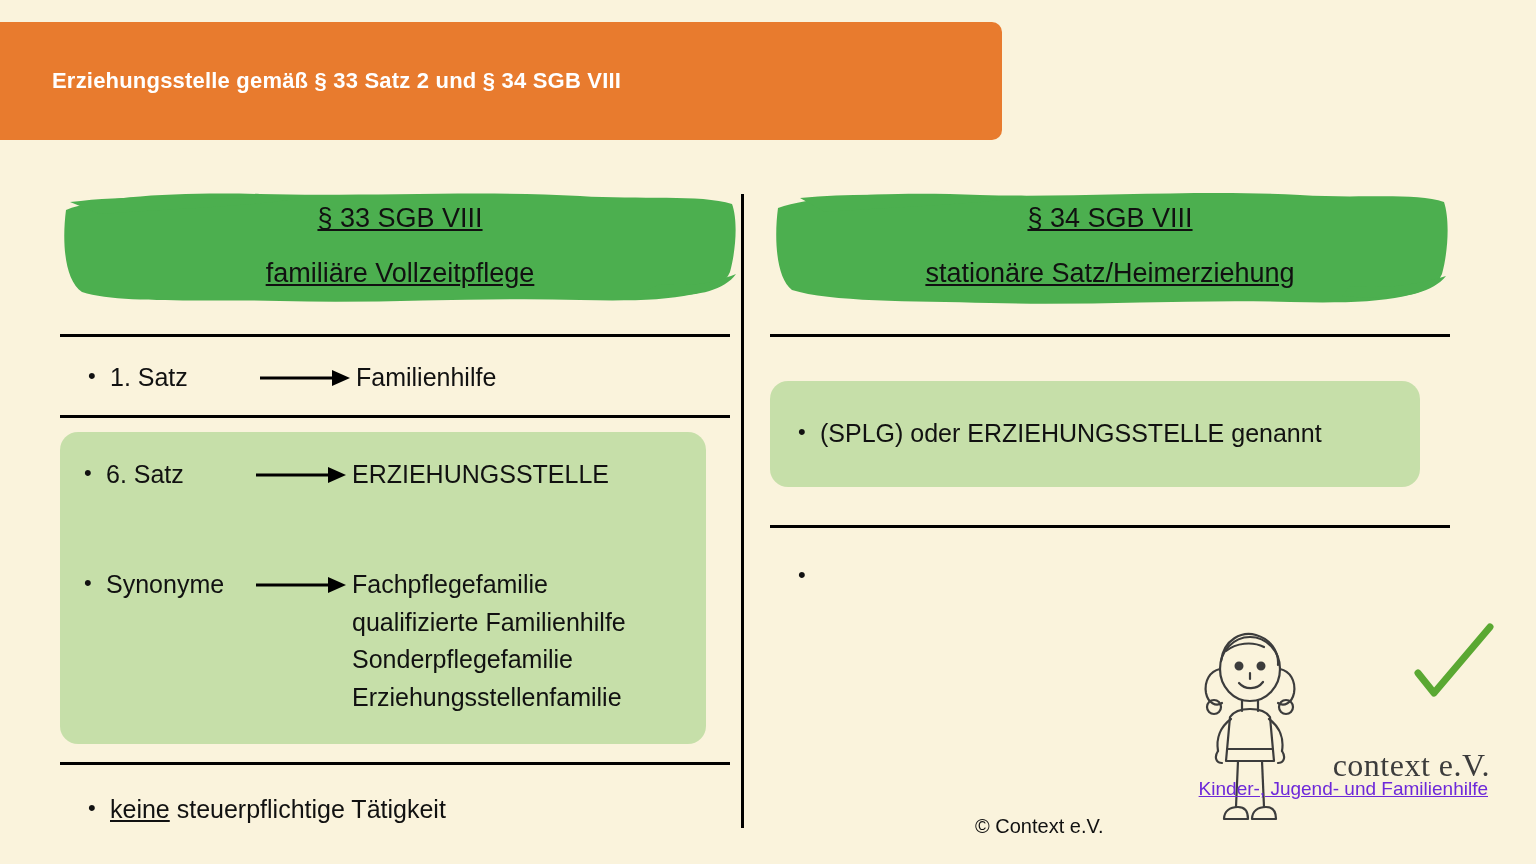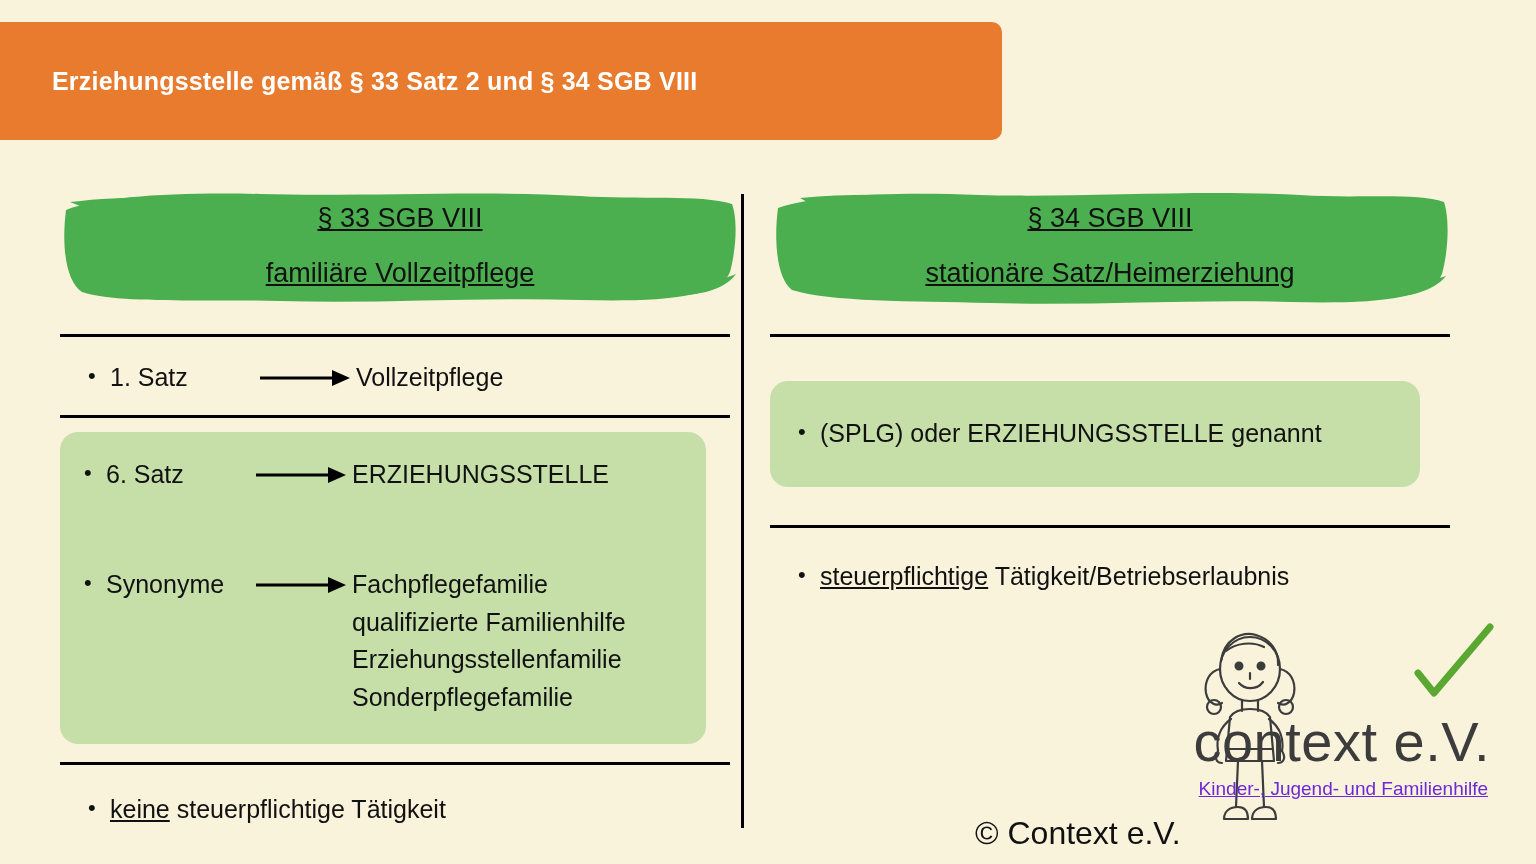--- a/index.html
+++ b/index.html
@@ -22,21 +22,21 @@
     top: 22px;
     width: 1002px;
     height: 118px;
     background: #e87b2e;
     border-radius: 0 10px 10px 0;
     display: flex;
     align-items: center;
   }
   #title-text {
     color: #ffffff;
-    font-size: 25px;
+    font-size: 22px;
     font-weight: bold;
     margin-left: 52px;
     letter-spacing: 0.2px;
   }
 
   
   #columns {
     position: absolute;
     left: 0;
     top: 180px;
@@ -141,39 +141,39 @@
   #logo {
     position: absolute;
     right: 36px;
     bottom: 28px;
     width: 310px;
     height: 215px;
   }
   #logo-word {
     position: absolute;
     right: 10px;
-    bottom: 62px;
-    font-size: 56px;
+    bottom: 52px;
+    font-size: 32px;
     color: #3c3c3c;
     letter-spacing: 0.5px;
-    font-family: Liberation Sans, sans-serif;
+    font-family: Liberation Serif, serif;
   }
   #logo-sub {
     position: absolute;
     right: 12px;
     bottom: 36px;
     font-size: 19px;
     color: #6d28d9;
     text-decoration: underline;
   }
   #copyright {
     position: absolute;
     left: 975px;
     top: 815px;
-    font-size: 32px;
+    font-size: 20px;
     color: #111;
   }
 </style>
 </head>
 <body>
 
 <div id="title-bar">
   <div id="title-text">Erziehungsstelle gemäß § 33 Satz 2 und § 34 SGB VIII</div>
 </div>
 
@@ -201,21 +201,21 @@
 
     <div class="row pad-l" style="margin-top:22px; margin-bottom:18px;">
       <div class="bullet">•</div>
       <div class="term">1. Satz</div>
       <div class="arrow">
         <svg width="90" height="20" viewBox="0 0 90 20">
             <line x1="0" y1="10" x2="72" y2="10" stroke="#000" stroke-width="3"></line>
             <polygon points="72,2 90,10 72,18" fill="#000"></polygon>
           </svg>
       </div>
-      <div class="value">Vollzeitpflege</div>
+      <div class="value">Familienhilfe</div>
     </div>
 
     <div class="hr" style="width:670px;"></div>
 
     <div class="panel" style="width:646px; margin-top:14px; padding-top:24px; padding-bottom:28px;">
 
       <div class="row" style="margin-bottom:72px;">
         <div class="bullet">•</div>
         <div class="term">6. Satz</div>
         <div class="arrow">
@@ -232,22 +232,22 @@
         <div class="term">Synonyme</div>
         <div class="arrow">
           <svg width="90" height="20" viewBox="0 0 90 20">
               <line x1="0" y1="10" x2="72" y2="10" stroke="#000" stroke-width="3"></line>
               <polygon points="72,2 90,10 72,18" fill="#000"></polygon>
             </svg>
         </div>
         <div class="value value-lines">
           <div>Fachpflegefamilie</div>
           <div>qualifizierte Familienhilfe</div>
+          <div>Sonderpflegefamilie</div>
           <div>Erziehungsstellenfamilie</div>
-          <div>Sonderpflegefamilie</div>
         </div>
       </div>
     </div>
 
     <div class="hr" style="width:670px; margin-top:18px;"></div>
 
     <div class="row pad-l" style="margin-top:26px;">
       <div class="bullet">•</div>
       <div>
         <span class="u">keine</span><span> steuerpflichtige Tätigkeit</span>
@@ -279,23 +279,20 @@
         <div class="value value-lines">
           <div>(SPLG) oder ERZIEHUNGSSTELLE genannt</div>
         </div>
       </div>
     </div>
 
     <div class="hr" style="width:680px; margin-top:38px;"></div>
 
     <div class="row pad-l" style="margin-top:30px;">
       <div class="bullet">•</div>
-      <div>
-        <span class="u">steuerpflichtige</span><span> Tätigkeit/Betriebserlaubnis</span>
-      </div>
     </div>
   </div>
 </div>
 
 <div id="copyright">© Context e.V.</div>
 
 <div id="logo">
   <svg width="310" height="215" viewBox="0 0 310 215">
     <g fill="none" stroke="#3c3c3c" stroke-width="2.2" stroke-linecap="round" stroke-linejoin="round">
 

